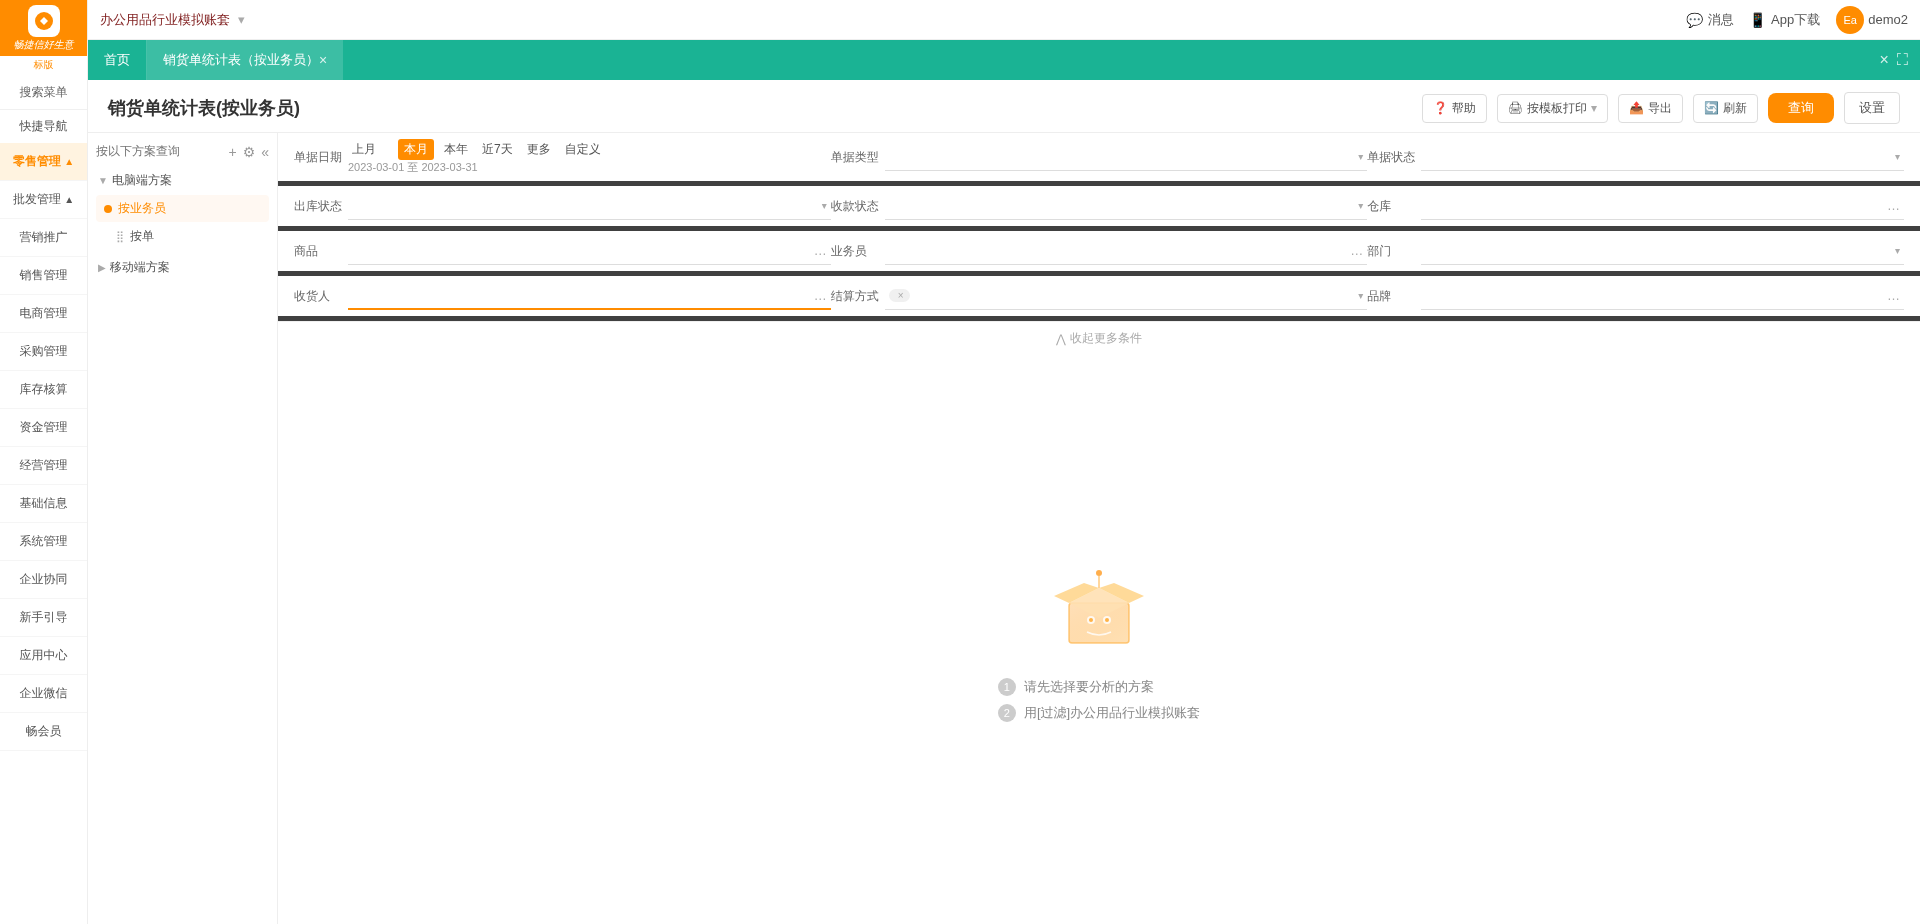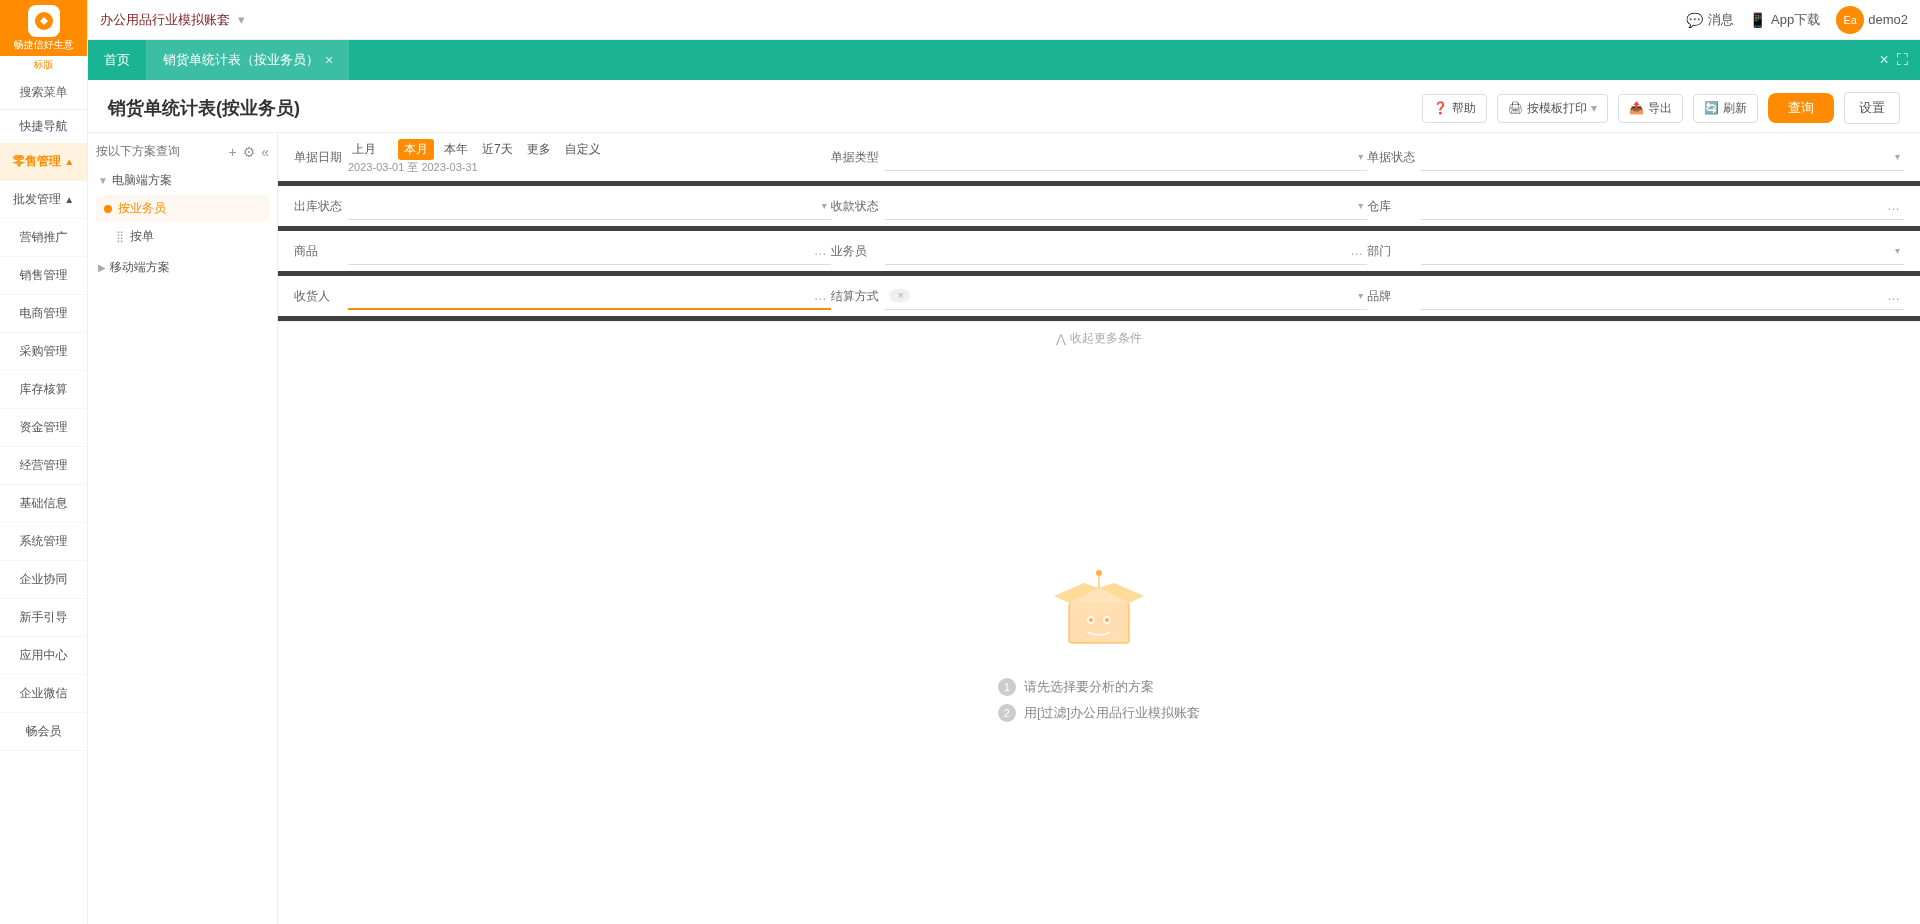--- a/index.html
+++ b/index.html
@@ -145,21 +145,20 @@
     }
     .tab-item {
       height: 40px;
       padding: 0 16px;
       display: flex;
       align-items: center;
       color: #fff;
       font-size: 13px;
       cursor: pointer;
       background: rgba(255,255,255,0.15);
-      gap: 6px;
     }
     .tab-close {
       font-size: 14px;
       opacity: 0.8;
       cursor: pointer;
     }
     .tab-spacer { flex: 1; }
     .tab-actions {
       display: flex;
       align-items: center;
@@ -463,21 +462,21 @@
 <body>
 
 <div id="sidebar">
   <div class="sidebar-logo">
     <div class="sidebar-logo-icon">
       <svg viewBox="0 0 22 22" fill="none" xmlns="http://www.w3.org/2000/svg">
         <circle cx="11" cy="11" r="9" fill="#ff8c00"></circle>
         <path d="M7 11 L11 7 L15 11 L11 15 Z" fill="#fff"></path>
       </svg>
     </div>
-    <span style="font-size:10px;line-height:1.2;text-align:left;">畅捷信好生意</span>
+    <span style="font-size:10px;line-height:1.2;text-align:left;font-style:italic;">畅捷信好生意</span>
   </div>
   <div style="font-size:10px;color:#ff8c00;padding:2px 0 4px 0;text-align:center;">标版</div>
 
   <div class="sidebar-search">
     <div style="font-size:12px;color:#666;">搜索菜单</div>
   </div>
   <div class="sidebar-quick">
     <span>快捷导航</span>
   </div>
 

